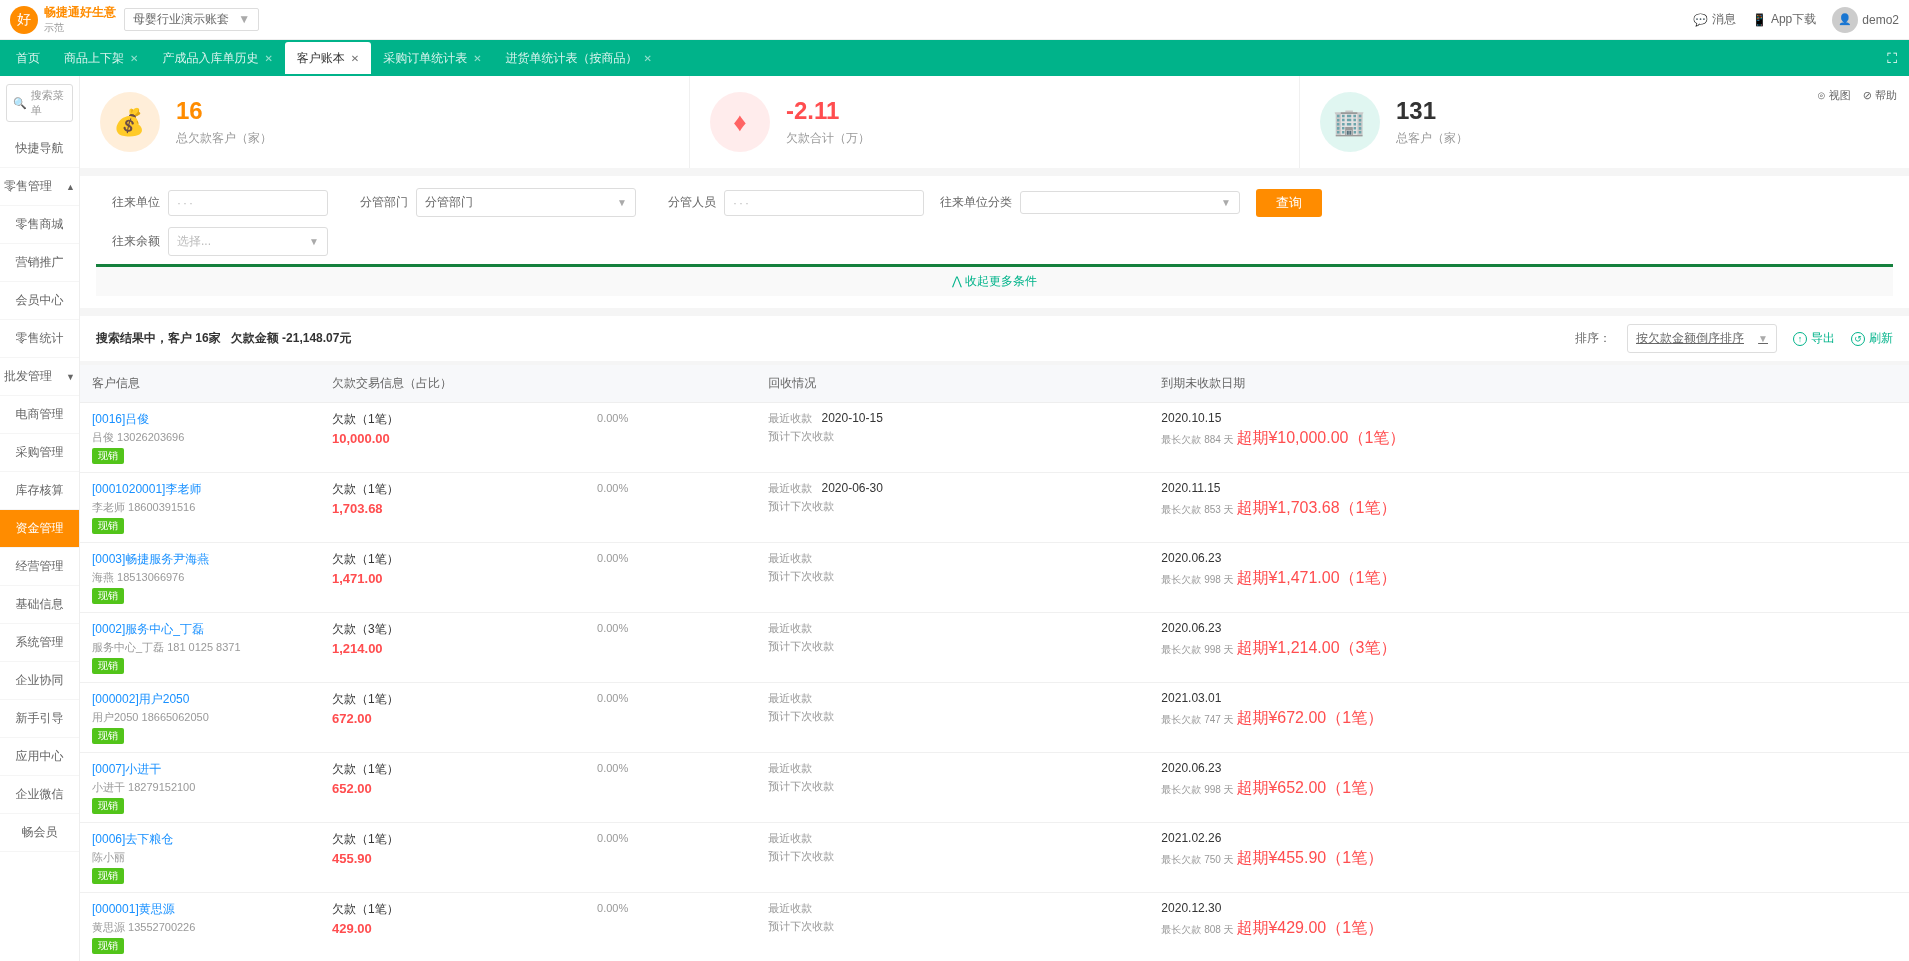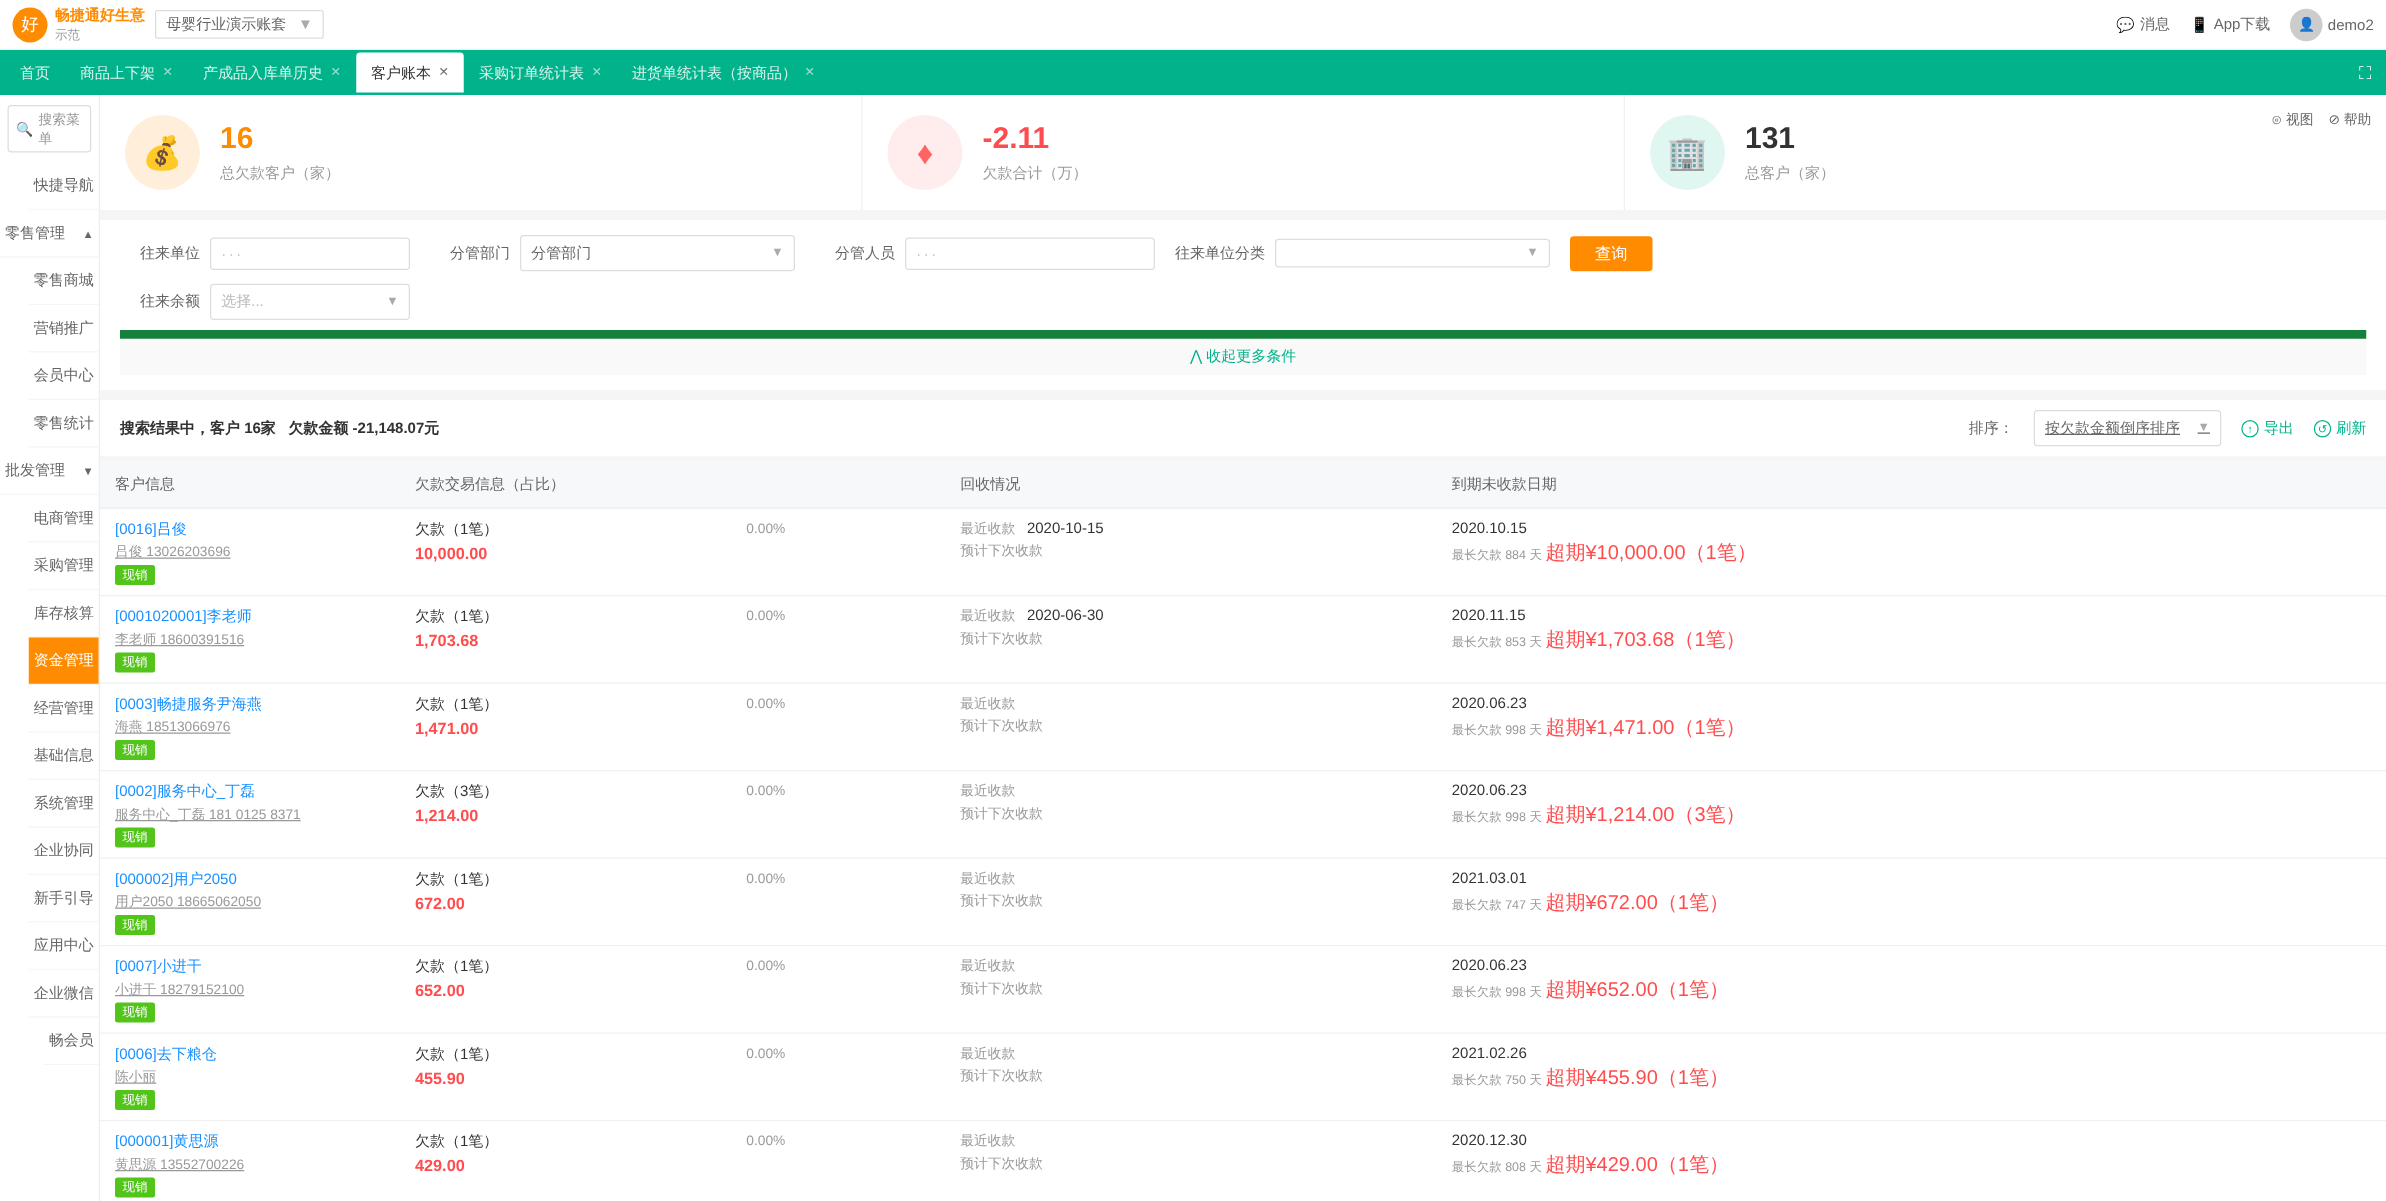--- a/index.html
+++ b/index.html
@@ -21,21 +21,21 @@
     .tab { display: flex; align-items: center; padding: 0 12px; height: 32px; font-size: 12px; color: rgba(255,255,255,0.85); cursor: pointer; border-radius: 3px 3px 0 0; position: relative; white-space: nowrap; }
     .tab.active { background: #fff; color: #333; border-radius: 3px 3px 0 0; }
     .tab .close-btn { margin-left: 6px; font-size: 10px; opacity: 0.7; }
     .tabs-actions { margin-left: auto; display: flex; align-items: center; gap: 8px; color: white; font-size: 14px; padding-right: 8px; }
 
     
     .layout { display: flex; height: calc(100vh - 76px); }
 
     
     .sidebar { width: 80px; background: #fff; border-right: 1px solid #eee; display: flex; flex-direction: column; overflow-y: auto; flex-shrink: 0; }
-    .sidebar-nav { display: flex; flex-direction: column; align-items: flex-end; }
+    .sidebar-nav { display: flex; flex-direction: column; }
     .sidebar-item { padding: 10px 4px; text-align: center; font-size: 12px; color: #666; cursor: pointer; border-bottom: 1px solid #f5f5f5; }
     .sidebar-item.active { background: #ff8c00; color: white; }
     .sidebar-item.has-arrow { display: flex; align-items: center; justify-content: center; gap: 14px; }
 
     
     .main { flex: 1; overflow-y: auto; background: #f5f5f5; }
 
     
     .summary-cards { display: flex; background: #fff; margin-bottom: 8px; }
     .summary-card { flex: 1; padding: 16px 20px; display: flex; align-items: center; gap: 16px; border-right: 1px solid #f0f0f0; position: relative; }
@@ -56,36 +56,36 @@
     .filter-area { background: #fff; padding: 12px 16px; margin-bottom: 8px; }
     .filter-row { display: flex; align-items: center; gap: 16px; margin-bottom: 10px; flex-wrap: wrap; }
     .filter-item { display: flex; align-items: center; gap: 8px; }
     .filter-label { font-size: 12px; color: #666; white-space: nowrap; min-width: 64px; text-align: right; }
     .filter-input { border: 1px solid #ddd; border-radius: 3px; padding: 5px 8px; font-size: 12px; color: #333; min-width: 160px; display: flex; align-items: center; justify-content: space-between; cursor: pointer; background: #fff; }
     .filter-input.wide { min-width: 200px; }
     .filter-select { border: 1px solid #ddd; border-radius: 3px; padding: 5px 8px; font-size: 12px; color: #666; min-width: 160px; display: flex; align-items: center; justify-content: space-between; cursor: pointer; background: #fff; }
     .filter-select.wide { min-width: 220px; }
     .arrow-down { font-size: 10px; color: #aaa; }
     .filter-btn-query { background: #ff8c00; color: white; border: none; border-radius: 3px; padding: 5px 20px; font-size: 13px; cursor: pointer; }
-    .collapse-bar { text-align: center; padding: 6px 0; color: #00b38a; font-size: 12px; cursor: pointer; background: #f9f9f9; border-top: 7px solid #15803d; margin-top: 8px; }
+    .collapse-bar { text-align: center; padding: 6px 0; color: #00b38a; font-size: 12px; cursor: pointer; background: #f9f9f9; border-top: 3px solid #15803d; margin-top: 8px; }
     .filter-row2 { display: flex; align-items: center; gap: 16px; }
 
     
     .result-bar { background: #fff; padding: 8px 16px; display: flex; align-items: center; justify-content: space-between; margin-bottom: 4px; }
     .result-info { font-size: 12px; color: #666; }
     .result-info span { color: #333; font-weight: bold; }
     .result-actions { display: flex; align-items: center; gap: 16px; font-size: 12px; color: #666; }
 
     
     .data-table { background: #fff; width: 100%; border-collapse: collapse; }
     .data-table th { background: #f7f8fa; font-size: 12px; color: #666; font-weight: normal; padding: 10px 12px; border-bottom: 1px solid #eee; text-align: left; }
     .data-table td { padding: 8px 12px; border-bottom: 1px solid #f0f0f0; font-size: 12px; vertical-align: top; }
 
     .customer-name { color: #1890ff; cursor: pointer; font-size: 12px; }
-    .customer-info { color: #999; font-size: 11px; margin-top: 2px; text-decoration: underline; }
+    .customer-info { color: #999; font-size: 11px; margin-top: 2px; }
     .tag-green { background: #52c41a; color: white; font-size: 10px; padding: 1px 6px; border-radius: 2px; display: inline-block; margin-top: 3px; }
 
     .debt-count { font-size: 12px; color: #333; margin-bottom: 3px; }
     .debt-amount { color: #ff4d4f; font-size: 13px; font-weight: bold; }
     .debt-percent { color: #999; font-size: 11px; margin-left: 8px; }
 
     .collection-label { color: #999; font-size: 11px; }
     .collection-date { color: #333; font-size: 12px; margin-left: 6px; }
     .collection-next { color: #999; font-size: 11px; margin-top: 3px; }
 

